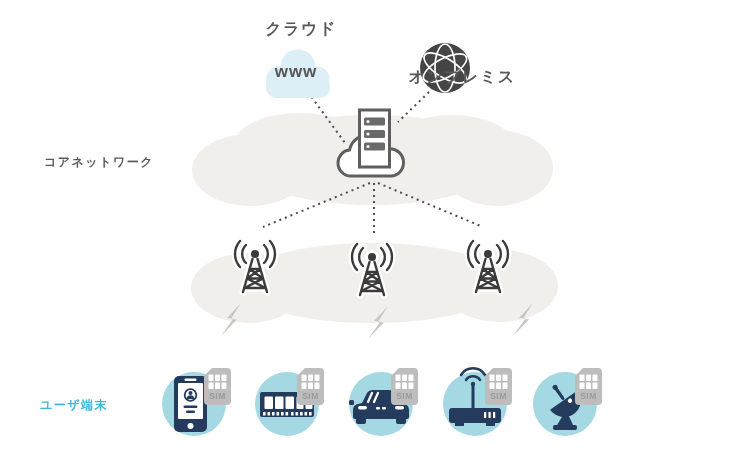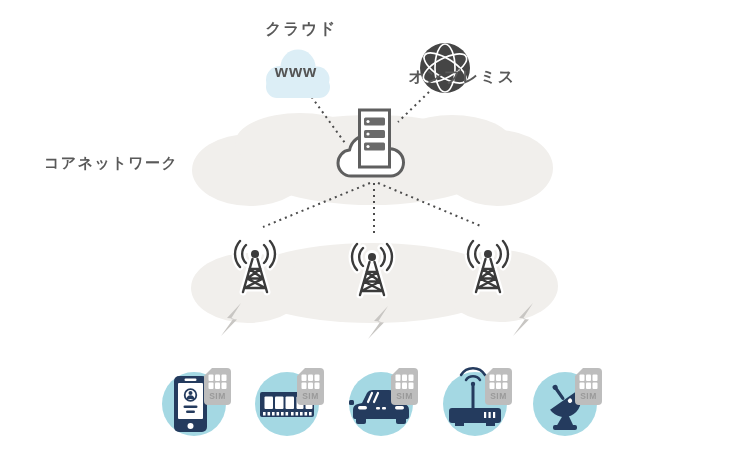--- a/index.html
+++ b/index.html
@@ -1,19 +1,19 @@
 <!DOCTYPE html>
 <html><head>
 <meta charset="utf-8">
 <style>
   html,body{margin:0;padding:0;background:#fff;}
   .stage{position:relative;width:737px;height:461px;background:#fff;overflow:hidden;
          font-family:"Liberation Sans",sans-serif;}
   .stage svg{position:absolute;left:0;top:0;}
-  .lbl{position:absolute;font-weight:bold;font-size:15px;color:#595959;
+  .lbl{position:absolute;font-weight:bold;font-size:12px;color:#595959;
        letter-spacing:1.5px;white-space:nowrap;}
   .lbl.top{font-size:16px;text-align:center;}
   .lbl.user{color:#3eb7d7;}
   
   .tw{fill:none;stroke:currentColor;stroke-width:var(--tw,2.4);stroke-linecap:round;stroke-linejoin:round;}
   .td{fill:currentColor;stroke:currentColor;stroke-width:var(--td,0);}
   use.tower-halo{color:#ffffff;--tw:7;--td:6;}
   use.tower-main{color:#3b3b3b;}
   .dotline{fill:none;stroke:#4c4c4c;stroke-width:2;stroke-dasharray:2 4;}
   .simtext{font-size:8.5px;font-weight:bold;fill:#9a9a9a;letter-spacing:.5px;}
@@ -238,14 +238,15 @@
         <use href="#simcard"></use>
         <text class="simtext" x="13.5" y="31" text-anchor="middle">SIM</text>
       </g>
     </g>
   </g>
 </svg>
 
 <div class="lbl top" style="left:240px;top:19px;width:122px;">クラウド</div>
 <div class="lbl top" style="left:397px;top:19px;width:130px;margin-top:48px;">オンプレミス</div>
 <div class="lbl" style="left:44px;top:154px;">コアネットワーク</div>
+<div class="lbl user" style="left:40px;top:397px;">ユーザ端末</div>
 
 </div>
 
 </body></html>

